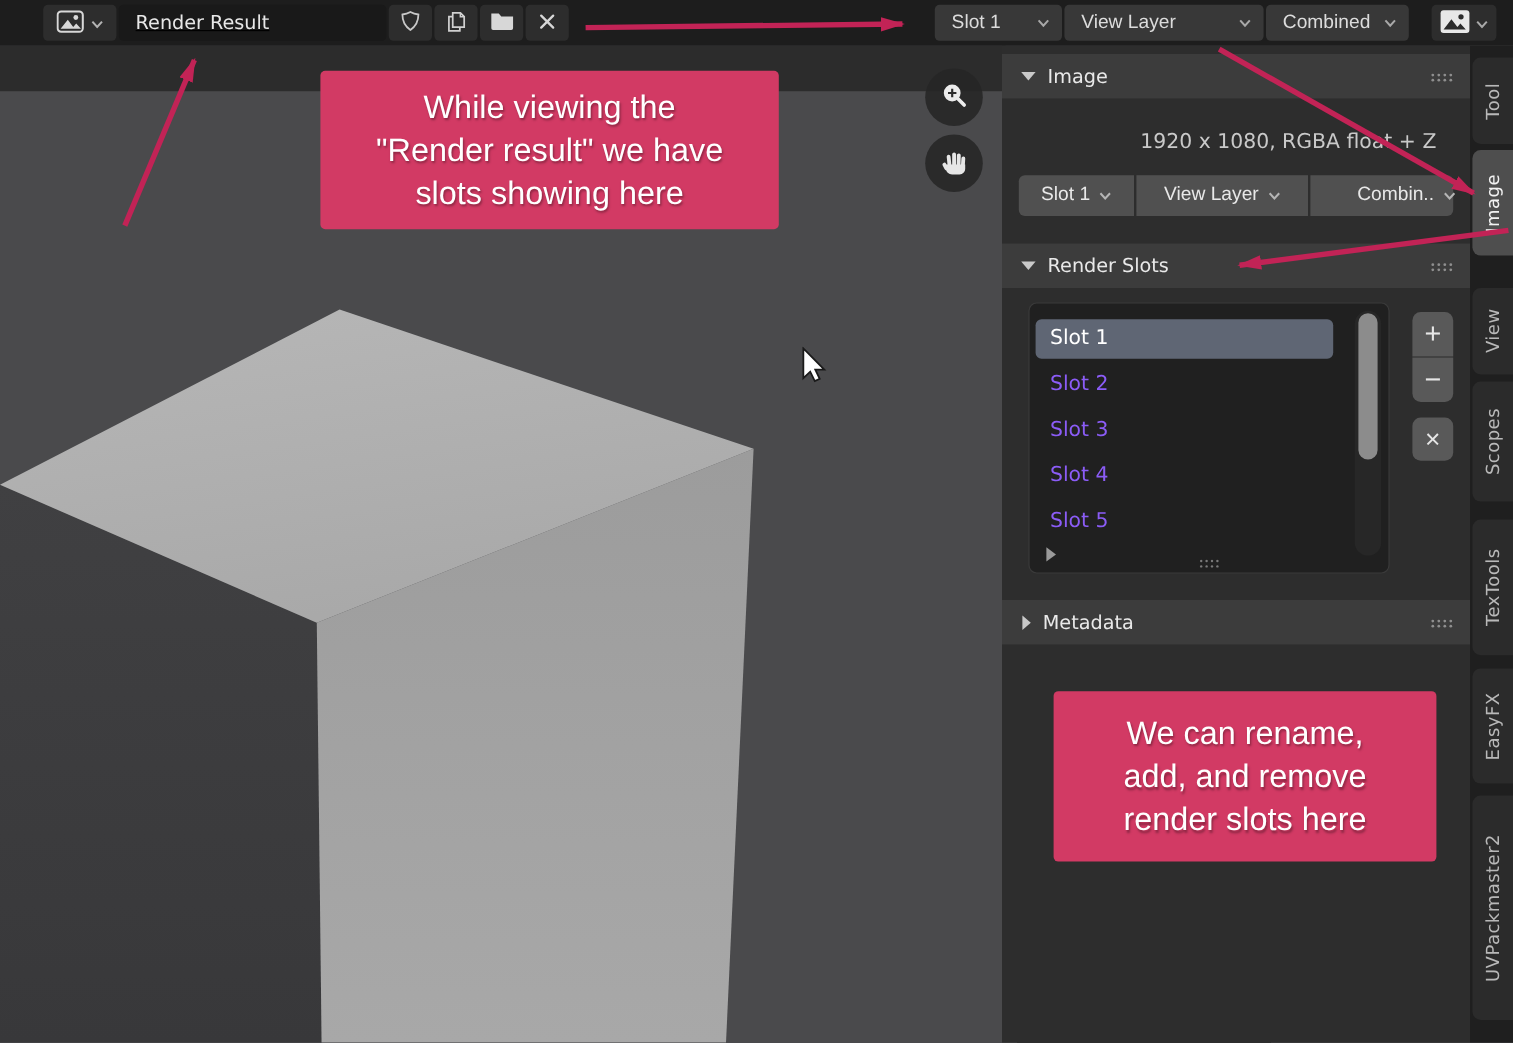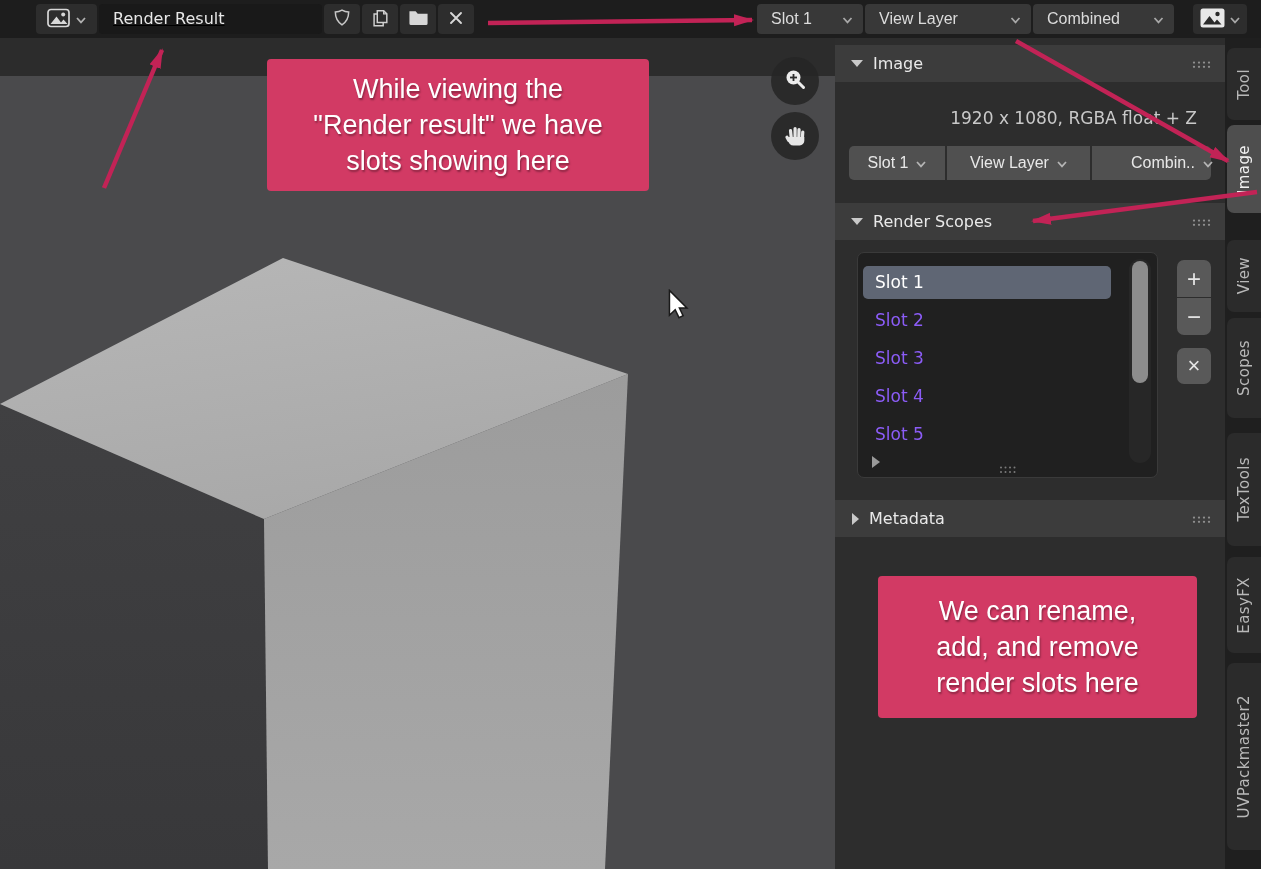--- a/index.html
+++ b/index.html
@@ -14,21 +14,21 @@
   .tb-right { display:flex; align-items:center; gap:2px; margin-left:auto; margin-right:14px; }
   .tb-btn { height:30px; background:#2d2d2d; border:none; border-radius:4px;
             display:flex; align-items:center; justify-content:center; cursor:default; }
   .editor-btn { width:61px; gap:5px; }
   .name-field { width:223px; height:30px; background:#191919; border-radius:4px;
                 color:#e8e8e8; font-size:16px; line-height:30px; padding-left:14px; }
   .icon-btn { width:36px; }
   .dd { height:30px; background:#383838; border:none; border-radius:4px; color:#dcdcdc;
         font-size:16px; display:flex; align-items:center; justify-content:space-between;
         padding:0 10px 0 14px; gap:10px; cursor:default; }
-  .dd-slot { width:106px; } .dd-layer { width:166px; } .dd-pass { width:141px; }
+  .dd-slot { width:106px; } .dd-layer { width:166px; } .dd-pass { width:119px; }
   .imgsel-btn { width:54px; gap:5px; margin-left:17px; }
 
   
   .viewport { position:absolute; left:0; top:38px; width:838px; height:831px; background:#4a4a4c; }
   .vp-strip { position:absolute; left:0; top:0; width:838px; height:38px; background:#2c2c2c; }
   .image-area { position:absolute; left:0; top:38px; width:838px; height:793px; }
   .gizmo { position:absolute; width:48px; height:48px; border-radius:50%;
            background:rgba(38,38,38,0.88); border:none; display:flex; align-items:center;
            justify-content:center; z-index:12; cursor:default; }
   .gizmo.zoom { left:771px; top:19px; }
@@ -284,21 +284,21 @@
         <span>
           <svg width="10" height="7" viewBox="0 0 10 7">
               <path d="M1 1 L5 5.4 L9 1" fill="none" stroke="#b5b5b5" stroke-width="1.7"></path>
             </svg>
         </span>
       </button>
     </div>
 
     <div class="panel-header" style="top:165px;">
       <span class="tri-down"></span>
-      <span class="title">Render Scopes</span>
+      <span class="title">Render Slots</span>
       <span class="grip">
         <svg width="19" height="9" viewBox="0 0 19 9">
           <g fill="#8f8f8f">
               <circle cx="2" cy="2.6" r="1.15"></circle>
               <circle cx="7" cy="2.6" r="1.15"></circle>
               <circle cx="12" cy="2.6" r="1.15"></circle>
               <circle cx="17" cy="2.6" r="1.15"></circle>
           <circle cx="2" cy="6.8" r="1.15"></circle>
               <circle cx="7" cy="6.8" r="1.15"></circle>
               <circle cx="12" cy="6.8" r="1.15"></circle>

